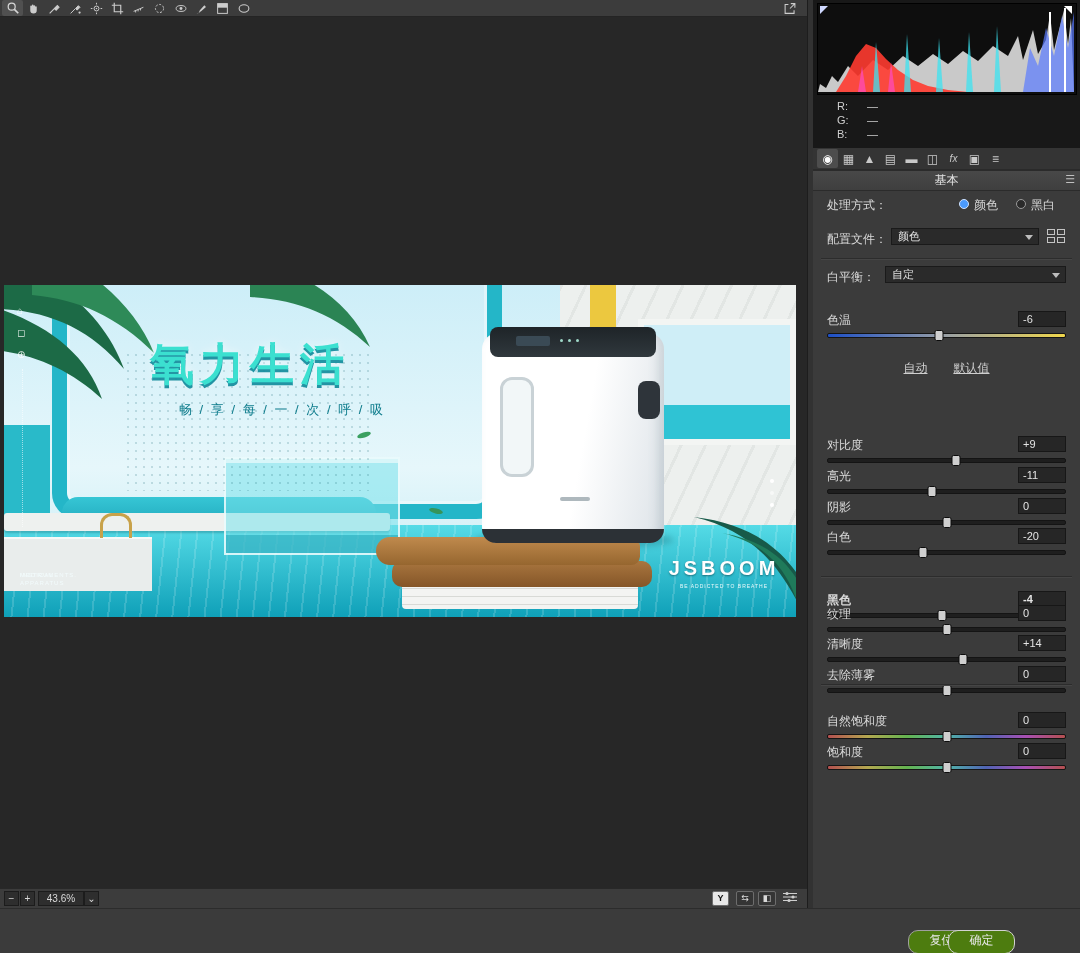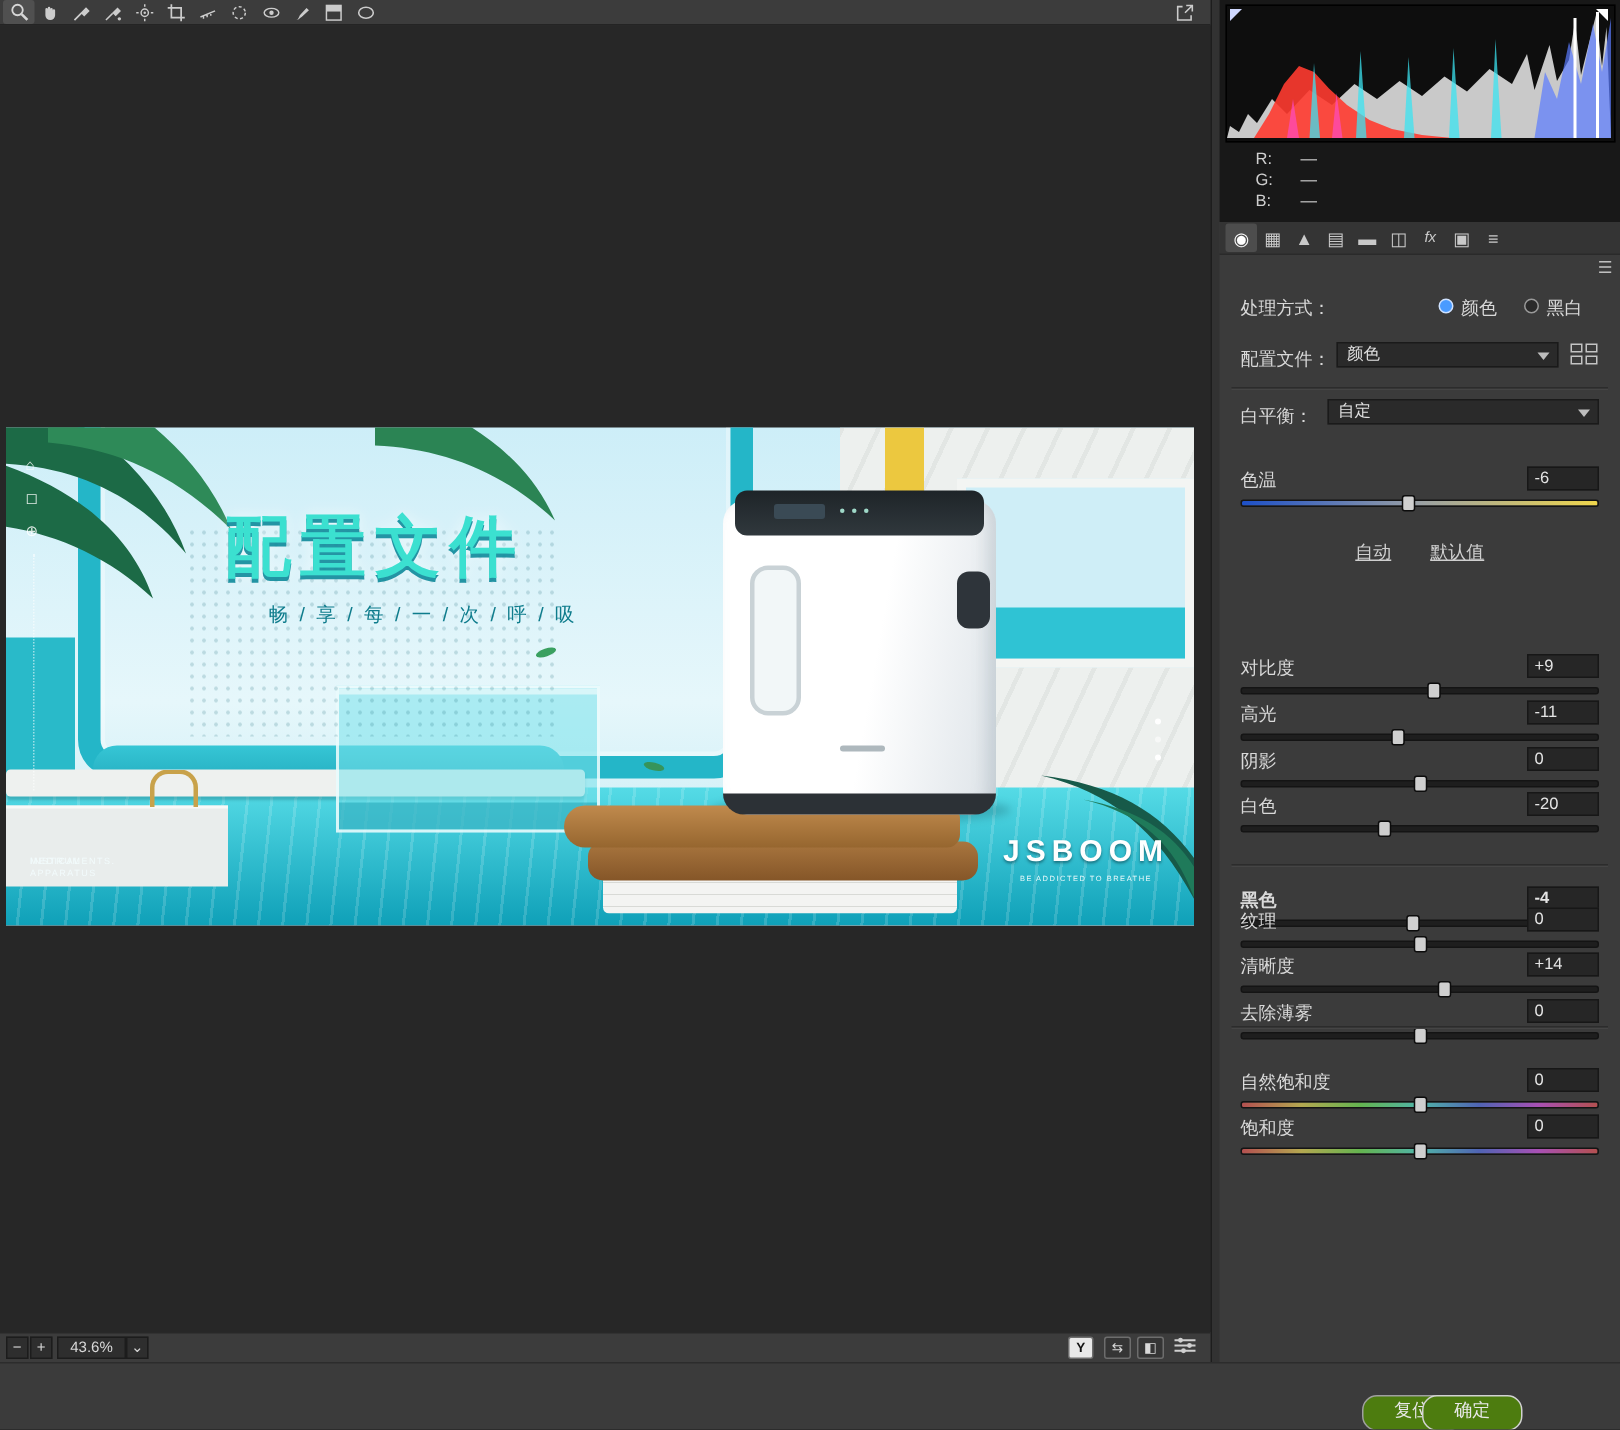--- a/index.html
+++ b/index.html
@@ -231,21 +231,21 @@
             <ellipse cx="8" cy="4" rx="7" ry="2.6" fill="#3aa060" transform="rotate(-18 8 4)"></ellipse>
           </svg>
         <svg class="leafsvg" style="left:424px;top:222px;" width="16" height="8" viewBox="0 0 16 8">
             <ellipse cx="8" cy="4" rx="7" ry="2.6" fill="#36945a" transform="rotate(14 8 4)"></ellipse>
           </svg>
 
         <span class="pagedot" style="top:194px;"></span>
         <span class="pagedot" style="top:206px;opacity:.55;"></span>
         <span class="pagedot" style="top:218px;"></span>
 
-        <div id="banner-title">配置文件</div>
+        <div id="banner-title">氧力生活</div>
         <div id="banner-subtitle">畅 / 享 / 每 / 一 / 次 / 呼 / 吸</div>
         <div id="brand-text">JSBOOM</div>
         <div id="brand-sub">BE ADDICTED TO BREATHE</div>
         <div id="info-text">
           <div>MEDICAL APPARATUS</div>
           <div>INSTRUMENTS.</div>
         </div>
         <span class="navglyph" style="top:20px;">⌂</span>
         <span class="navglyph" style="top:42px;">◻</span>
         <span class="navglyph" style="top:64px;">⊕</span>
@@ -297,20 +297,21 @@
       <span class="tab">▦</span>
       <span class="tab">▲</span>
       <span class="tab">▤</span>
       <span class="tab">▬</span>
       <span class="tab">◫</span>
       <span class="tab" style="font-size:10px;font-style:italic;">fx</span>
       <span class="tab">▣</span>
       <span class="tab">≡</span>
     </div>
 
+    <div id="panel-header">基本</div>
     <span id="panel-menu">☰</span>
 
     <span class="plabel" style="left:14px;top:197px;">处理方式：</span>
     <span class="radio sel" style="left:146px;top:199px;"></span>
     <span class="plabel" style="left:161px;top:197px;">颜色</span>
     <span class="radio" style="left:203px;top:199px;"></span>
     <span class="plabel" style="left:218px;top:197px;">黑白</span>
 
     <span class="plabel" style="left:14px;top:231px;">配置文件：</span>
     <div class="ddl" style="left:78px;top:228px;width:148px;">

